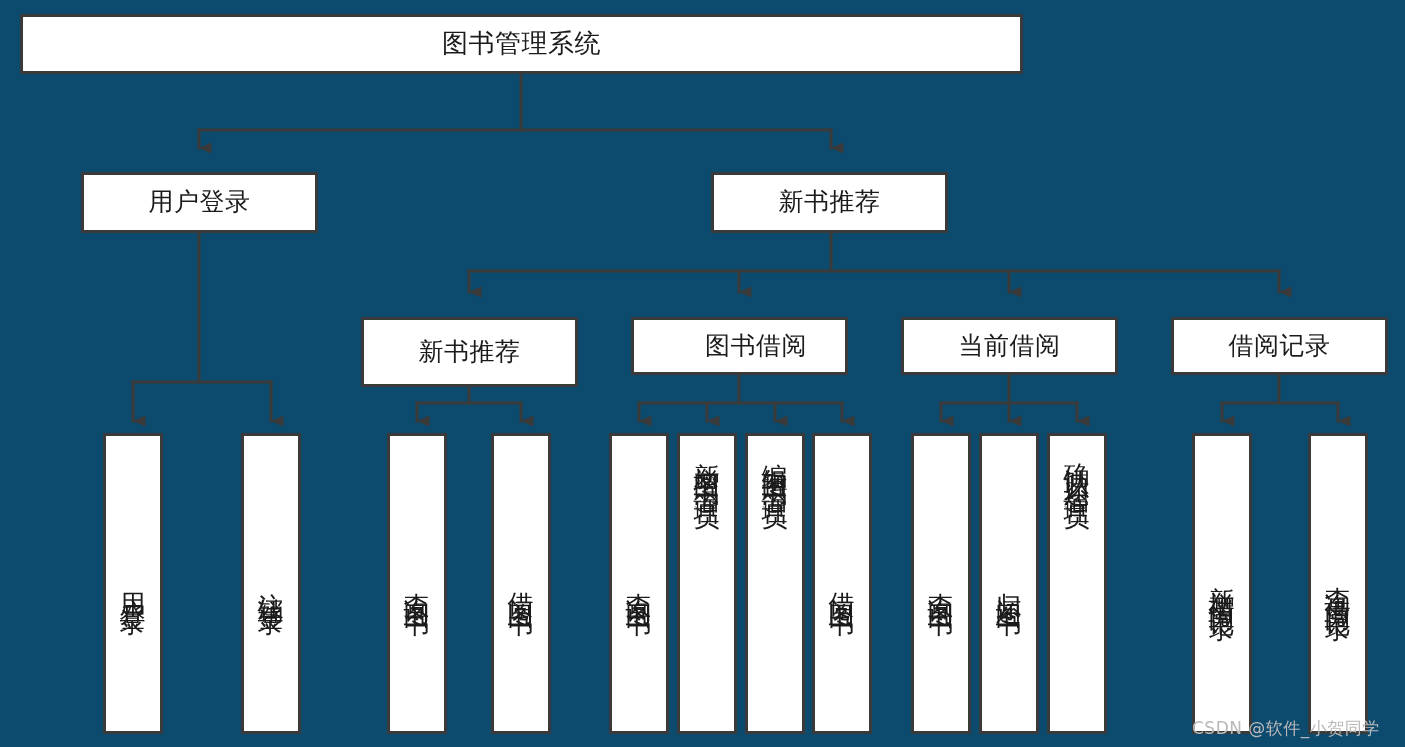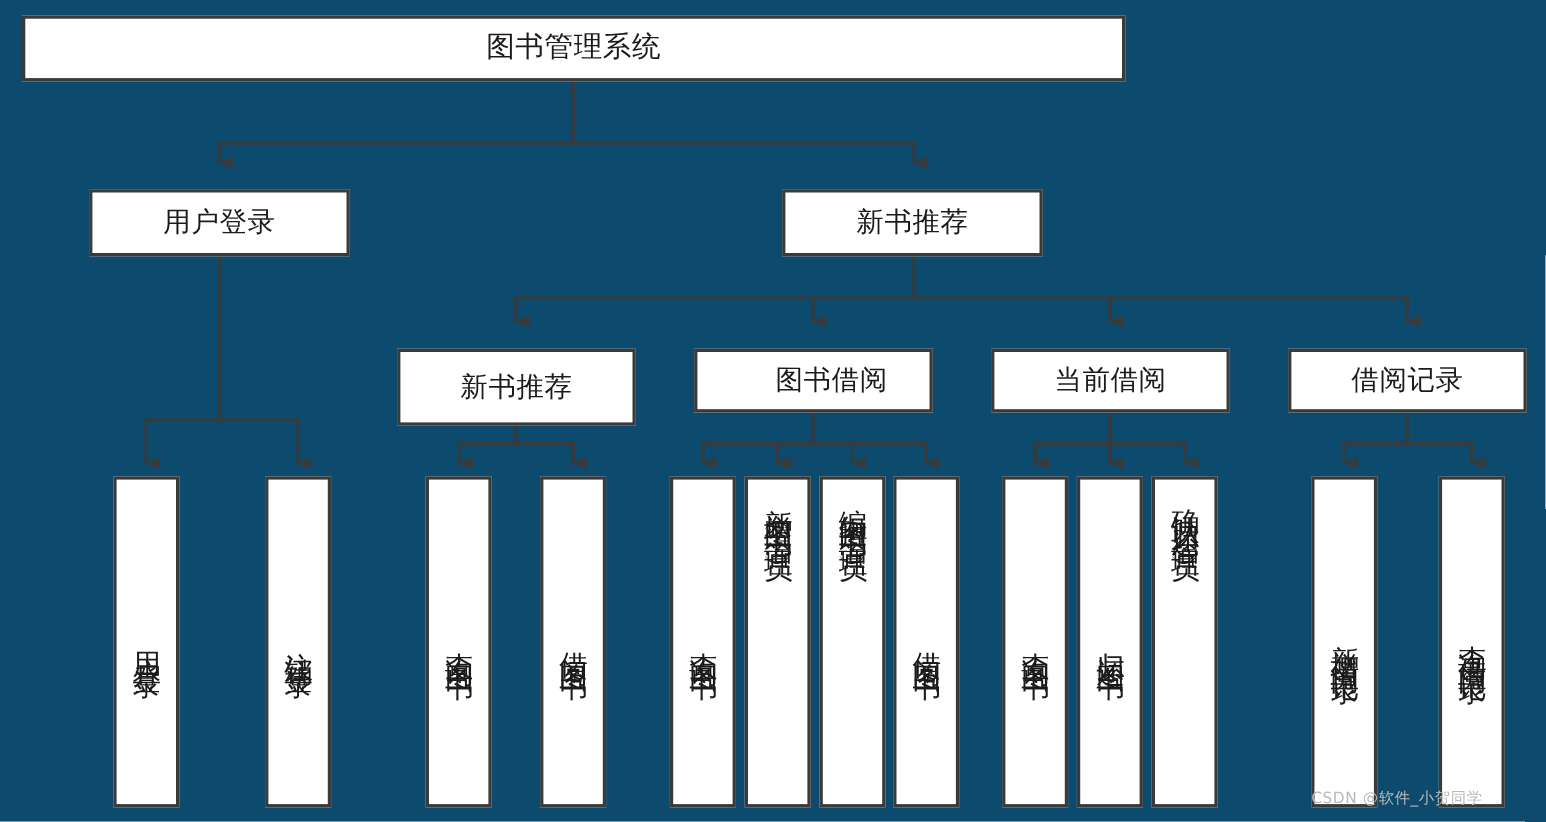--- a/index.html
+++ b/index.html
@@ -62,21 +62,21 @@
     letter-spacing: 6px;
     line-height: 1;
     text-align: left;
   }
   .node.vert.centered {
     align-items: center;
     padding-top: 0;
   }
   .watermark {
     position: absolute;
-    font-size: 14px;
+    font-size: 17px;
     color: #b9b9b9;
     white-space: nowrap;
     letter-spacing: 0.5px;
     pointer-events: none;
   }
 </style>
 </head>
 <body>
 
 <div id="canvas">

